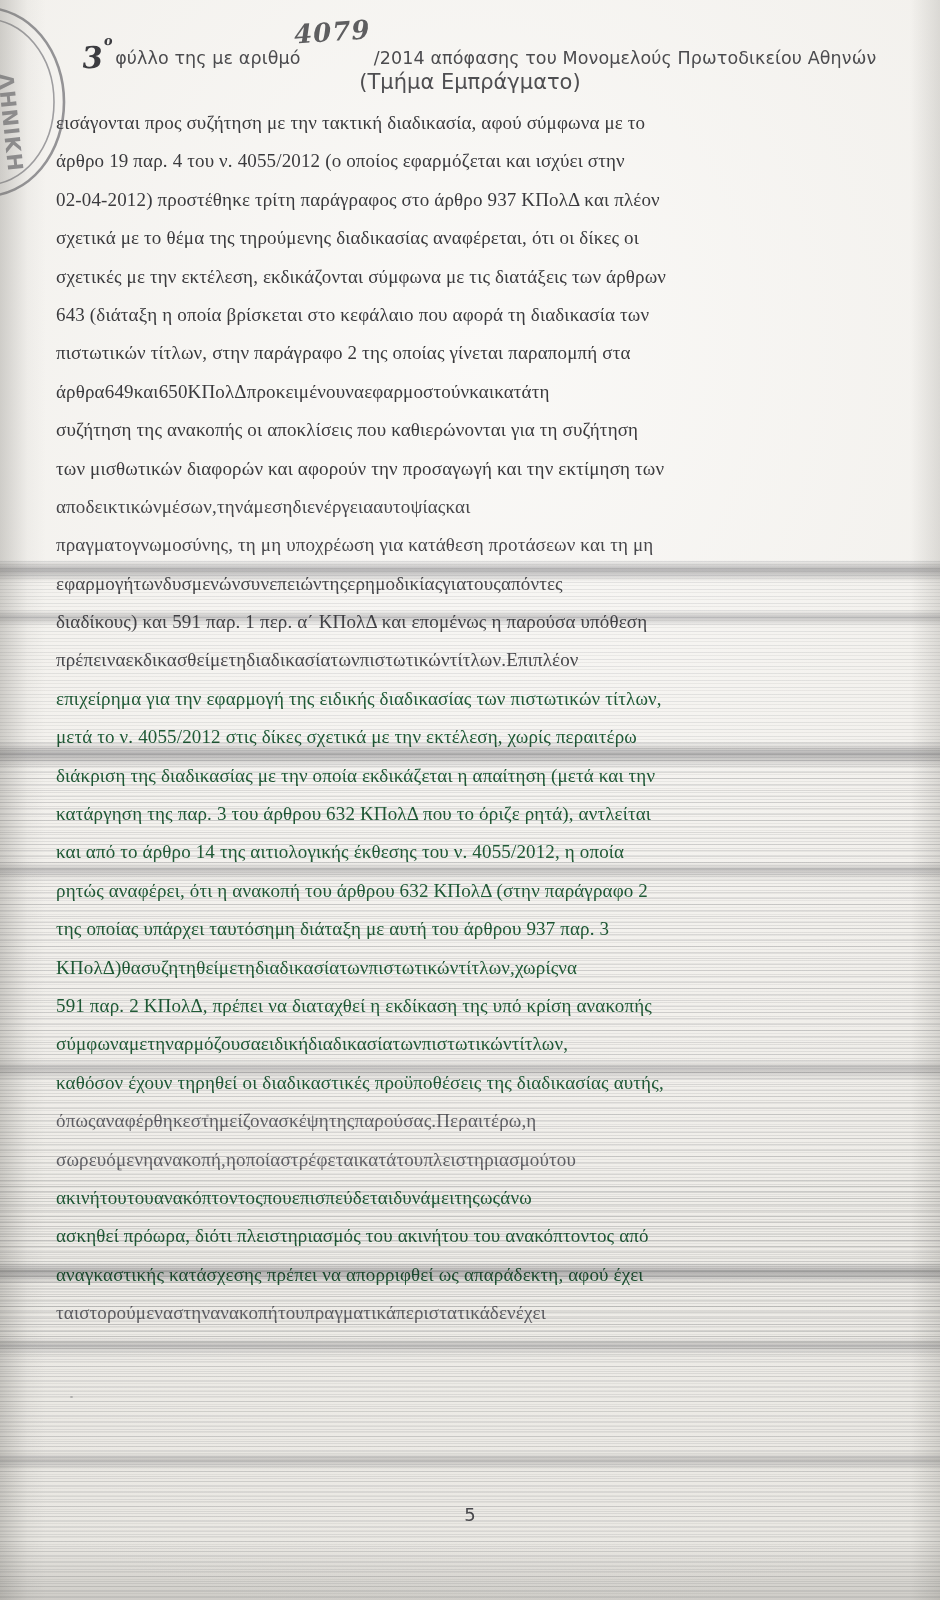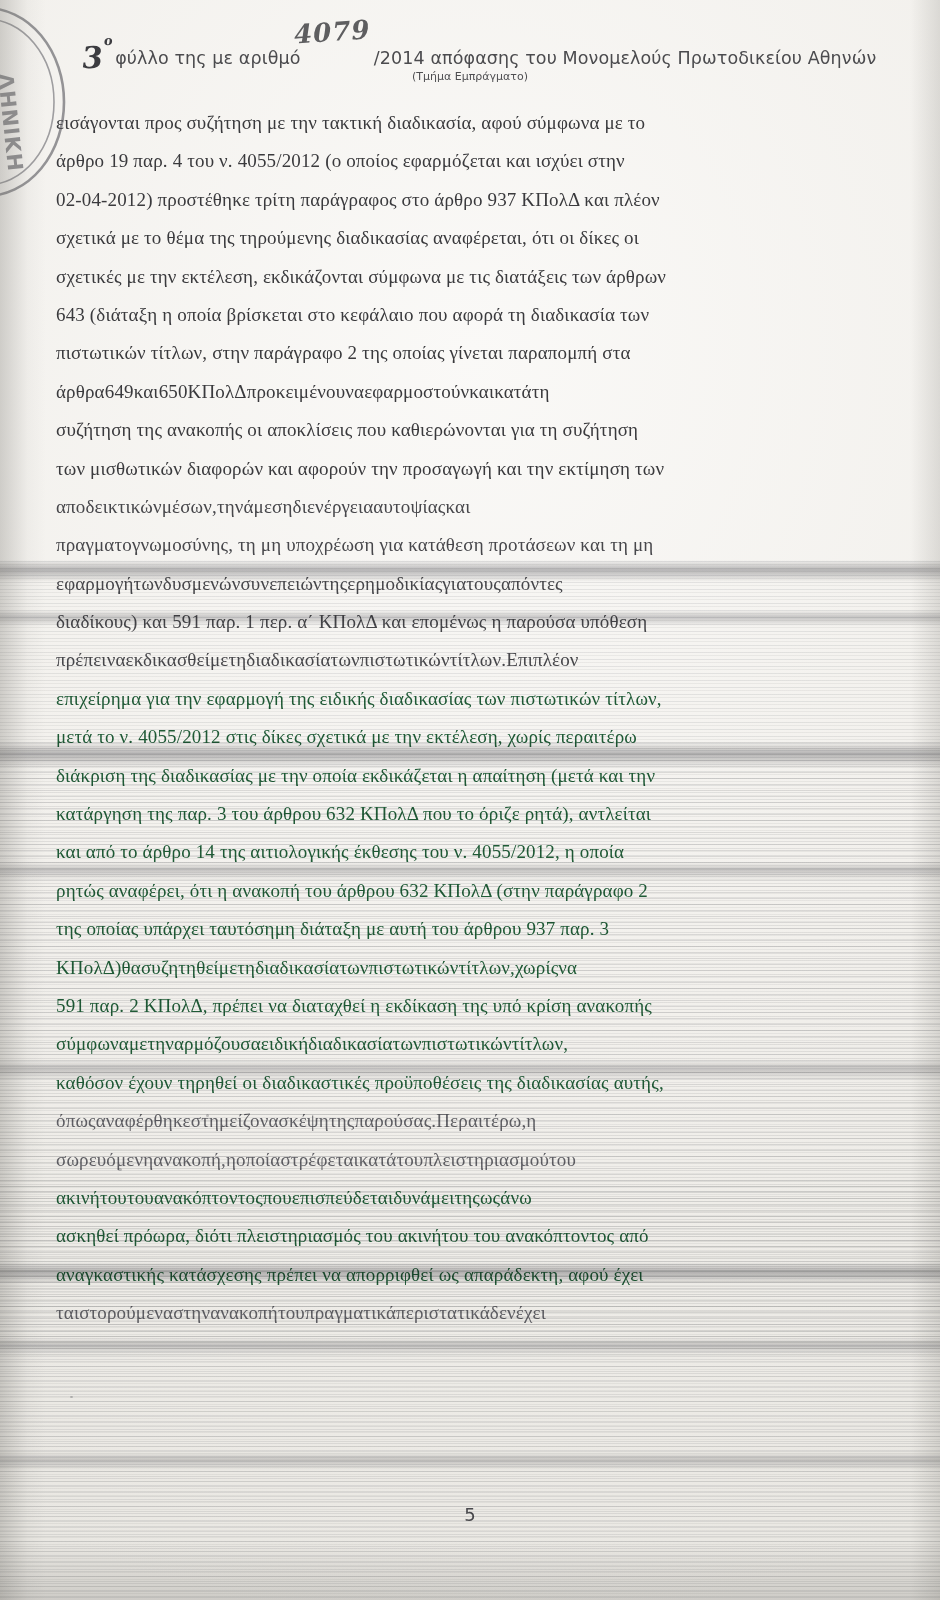--- a/index.html
+++ b/index.html
@@ -174,21 +174,21 @@
     transform: rotate(-4deg) skewX(-12deg);
     letter-spacing: 1px;
     opacity: 0.88;
   }
   .header-line2 {
     position: absolute;
     left: 0;
     top: 70px;
     width: 920px;
     text-align: center;
-    font-size: 11px;
+    font-size: 21px;
     color: #4e4e51;
     padding-left: 20px;
     box-sizing: border-box;
   }
 
   
   .body-block {
     position: absolute;
     left: 56px;
     top: 104px;

